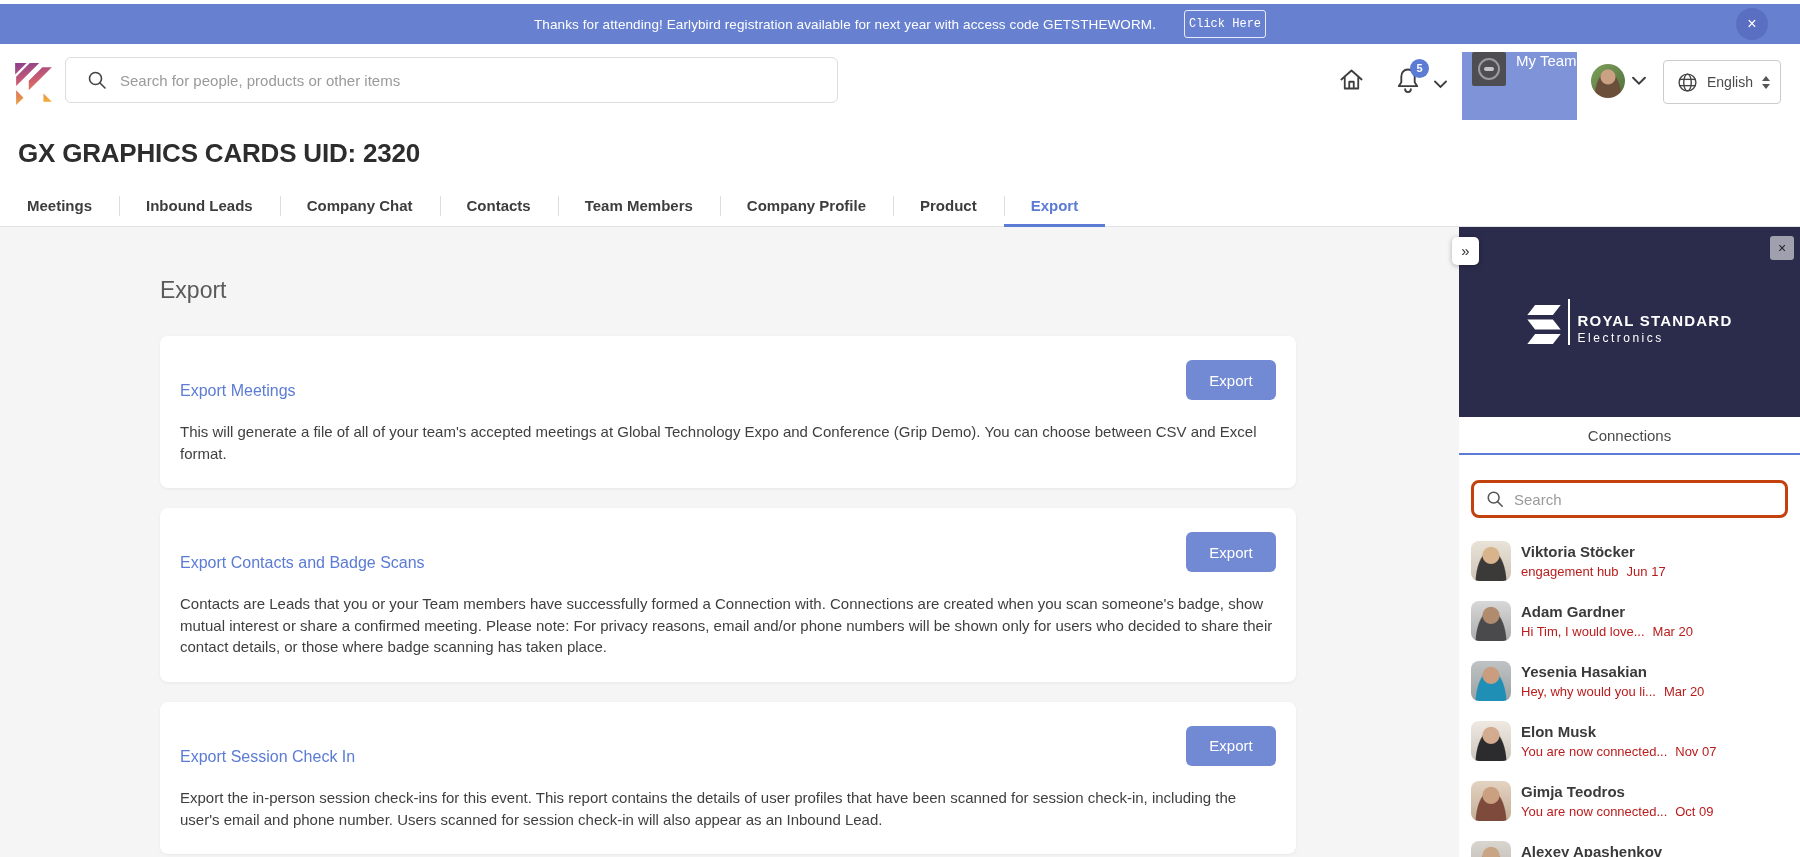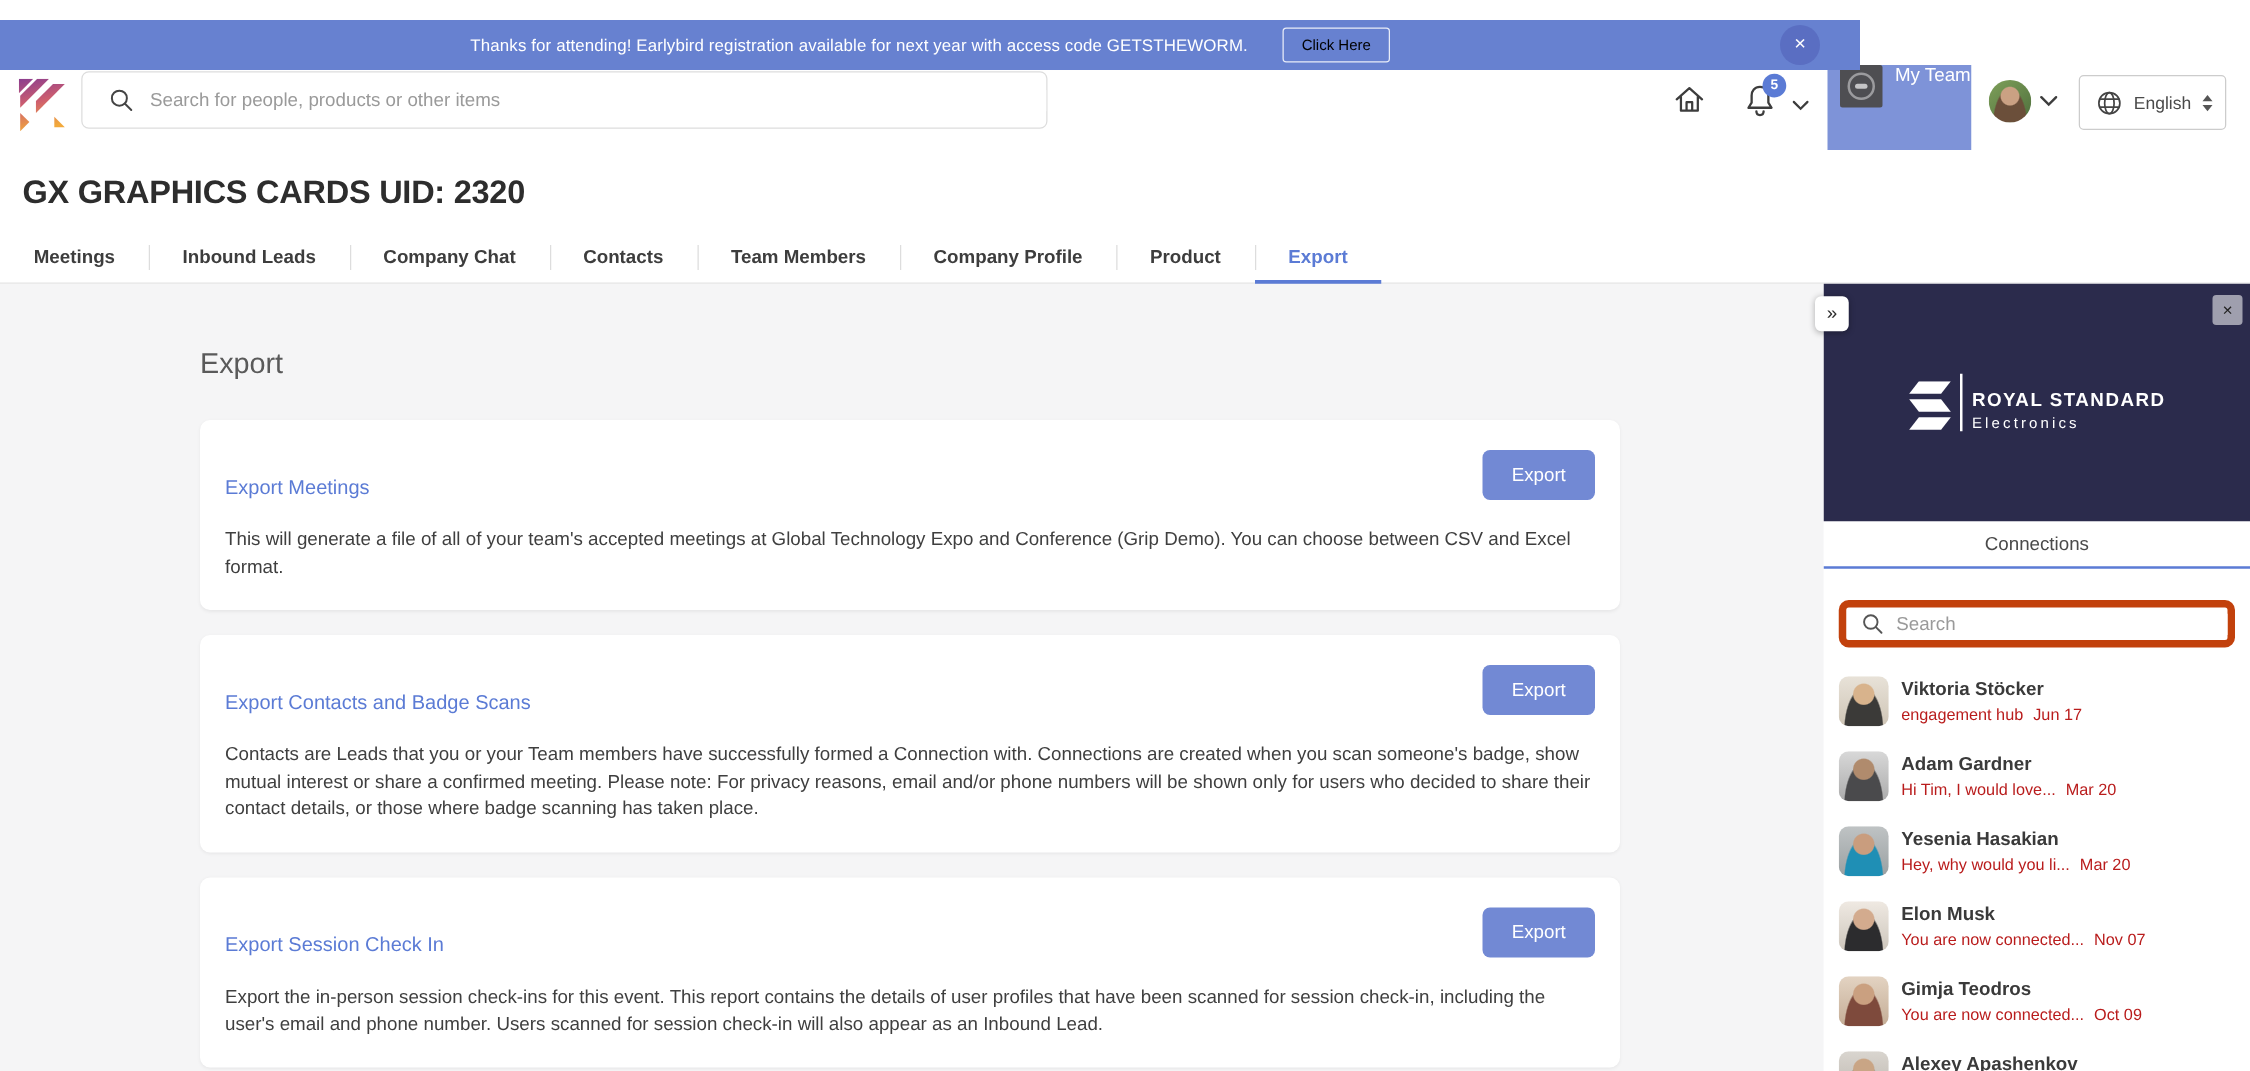--- a/index.html
+++ b/index.html
@@ -1,25 +1,25 @@
 <!DOCTYPE html>
 <html><head>
 <meta charset="utf-8">
 <style>
   * { margin:0; padding:0; box-sizing:border-box; }
   html,body { width:1800px; height:857px; overflow:hidden; }
   body { font-family:"Liberation Sans", sans-serif; background:#fff; position:relative; }
 
   
-  .banner { position:absolute; left:0; top:16px; width:1488px; height:40px; background:#6781d0;
+  .banner { position:absolute; left:0; top:4px; width:1800px; height:40px; background:#6781d0;
             display:flex; align-items:center; justify-content:center; z-index:30; }
   .banner-msg { color:#fff; font-size:13.5px; letter-spacing:.1px; }
   .banner-cta { margin-left:28px; background:transparent; border:1px solid rgba(255,255,255,.85);
-                color:#000000; font-size:12px; padding:6px 14px; border-radius:3px; cursor:pointer;
-                font-family:Liberation Sans, sans-serif; }
+                color:#ffffff; font-size:12px; padding:6px 4px; border-radius:3px; cursor:pointer;
+                font-family:Liberation Mono, monospace; }
   .banner-close { position:absolute; right:32px; top:4px; width:32px; height:32px; border-radius:50%;
                   background:#5a6ec2; color:#fff; font-size:16px; line-height:32px; text-align:center;
                   cursor:pointer; }
 
   
   .header { position:absolute; left:0; top:40px; width:1800px; height:80px; background:#fff; z-index:20; }
   .logo { position:absolute; left:15px; top:23px; }
   .searchbar { position:absolute; left:65px; top:17px; width:773px; height:46px; border:1px solid #ddd;
                border-radius:6px; display:flex; align-items:center; background:#fff; }
   .searchbar svg { margin-left:21px; flex:0 0 auto; }
@@ -88,21 +88,21 @@
                   line-height:28px; text-align:center; cursor:pointer; z-index:5; }
   .sb-ad { position:relative; height:190px; background:#2b2b4c; display:flex; align-items:center; justify-content:center; }
   .ad-close { position:absolute; right:6px; top:9px; width:24px; height:24px; background:rgba(255,255,255,.55);
               border-radius:3px; color:#222; font-size:14px; line-height:24px; text-align:center; cursor:pointer; }
   .ad-lockup { display:flex; align-items:flex-end; }
   .ad-divider { width:2px; height:46px; background:#fff; margin:0 8px 0 7px; }
   .ad-brand { color:#fff; font-size:15px; font-weight:700; letter-spacing:1.2px; }
   .ad-brand-sub { color:#fff; font-size:12px; letter-spacing:2.5px; margin-top:2px; }
   .sb-tab { height:38px; line-height:37px; text-align:center; font-size:15px; color:#4a4a4a;
             border-bottom:2px solid #5b7bd5; cursor:pointer; }
-  .sb-search { margin:25px 12px 0; height:38px; border:6px solid #c2410c; border-radius:8px;
+  .sb-search { margin:25px 12px 0; height:38px; border:3px solid #c2410c; border-radius:8px;
                display:flex; align-items:center; background:#fff; }
   .sb-search svg { margin-left:12px; flex:0 0 auto; }
   .sb-search input { border:none; outline:none; flex:1; margin-left:10px; font-size:15px; color:#444;
                      font-family:inherit; min-width:0; }
   .sb-search input::placeholder { color:#9a9a9a; }
   .sb-list { margin-top:23px; }
   .c-row { display:flex; padding:0 12px; margin-bottom:20px; cursor:pointer; }
   .c-avatar { width:40px; height:40px; border-radius:8px; flex:0 0 auto;
               background:
                 radial-gradient(circle at 50% 36%, #c9a585 0 8px, transparent 9px),

